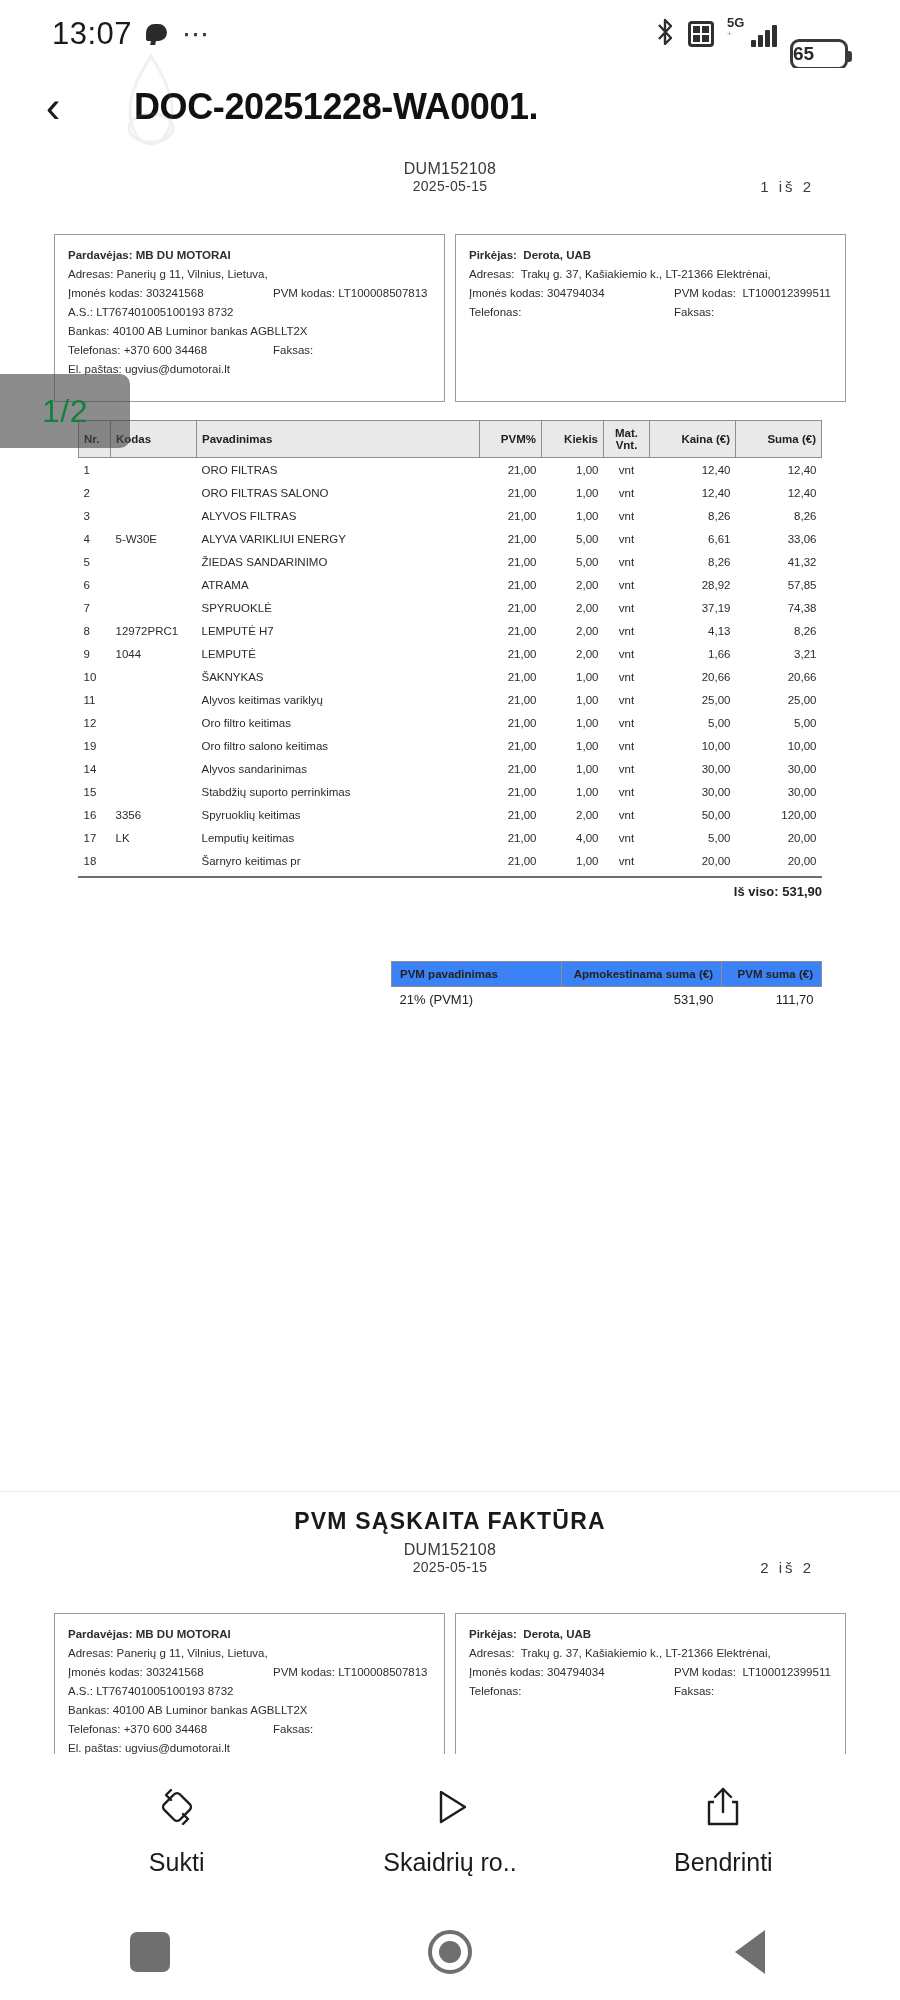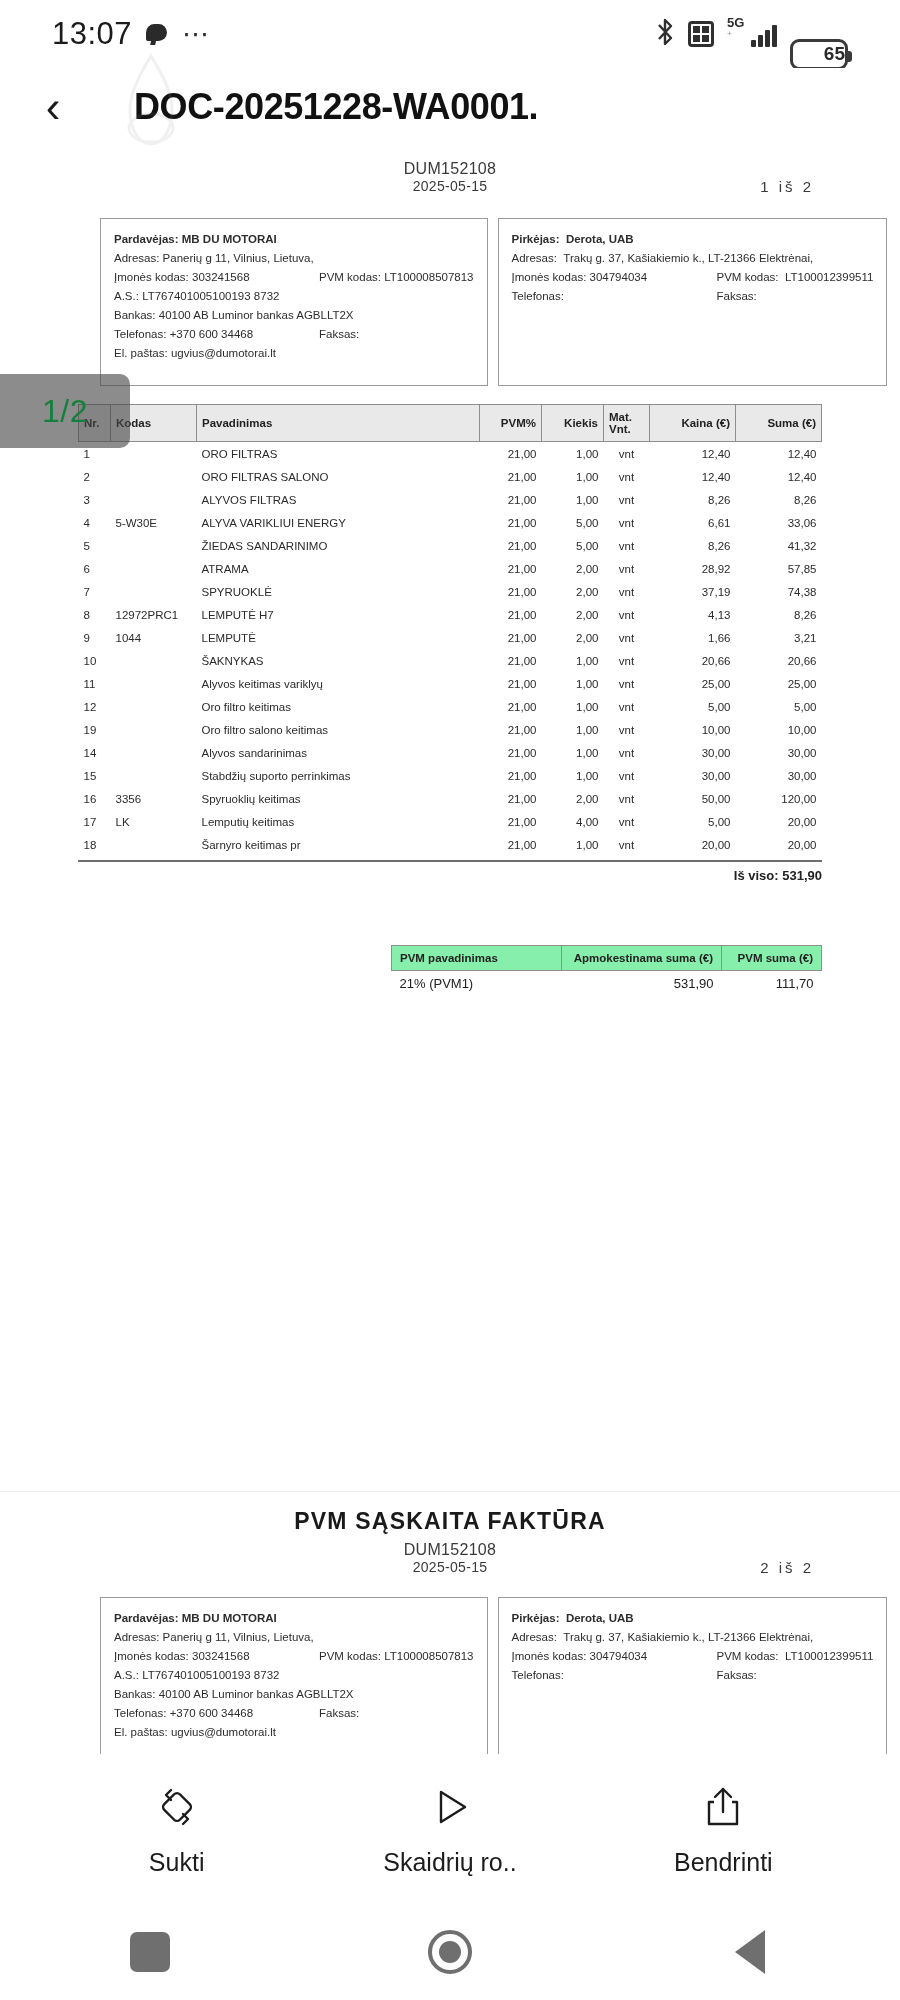--- a/index.html
+++ b/index.html
@@ -38,21 +38,21 @@
     content: ""; position: absolute; background: #2f2f2f;
   }
   .ic-box::before { left: 2px; top: 2px; width: 7px; height: 7px; box-shadow: 9px 0 0 #2f2f2f, 0 9px 0 #2f2f2f, 9px 9px 0 #2f2f2f; }
   .sig { display: flex; align-items: flex-end; gap: 2px; height: 26px; position: relative; padding-left: 2px; }
   .sig .b { width: 5px; background: #2f2f2f; border-radius: 1px; }
   .sig .b1 { height: 7px; } .sig .b2 { height: 12px; } .sig .b3 { height: 17px; } .sig .b4 { height: 22px; }
   .fiveg { position: absolute; top: -6px; left: 0; font-size: 13px; font-weight: 700; color: #2f2f2f; }
   .fiveg-sub { position: absolute; top: 8px; left: 0; font-size: 8px; color: #8b8b8b; }
   .battery {
     width: 58px; height: 31px; border: 3px solid #3a3a3a; border-radius: 9px;
-    display: flex; align-items: center; justify-content: flex-end; position: relative; margin-top: 40px;
+    display: flex; align-items: center; justify-content: flex-start; position: relative; margin-top: 40px;
   }
   .battery::after {
     content: ""; position: absolute; right: -7px; top: 9px; width: 5px; height: 11px;
     background: #3a3a3a; border-radius: 0 3px 3px 0;
   }
   .battery span { font-size: 19px; font-weight: 600; color: #2a2a2a; }
 
   
   .titlebar {
     height: 78px; display: flex; align-items: center; padding: 0 30px; position: relative;
@@ -75,54 +75,54 @@
 
   .page { position: absolute; left: 0; width: 900px; background: #ffffff; }
   .page1 { top: 0; height: 1330px; }
   .page2 { top: 1345px; height: 340px; border-top: 1px solid #ececec; }
 
   .doc-heading { text-align: center; font-size: 23px; font-weight: 700; color: #1a1a1a; letter-spacing: 1.2px; }
   .doc-num { text-align: center; font-size: 16px; color: #3a3a3a; letter-spacing: .3px; }
   .doc-date { text-align: center; font-size: 14px; color: #3a3a3a; letter-spacing: .3px; }
   .pageno { position: absolute; right: 86px; font-size: 15px; color: #3a3a3a; letter-spacing: 3px; }
 
-  .parties { display: flex; gap: 10px; padding: 0 100px; }
+  .parties { display: flex; gap: 10px; padding: 0 54px; margin-top: 16px; }
   .party-box {
     flex: 1; border: 1px solid #9b9b9b; padding: 11px 13px 13px; min-height: 168px; background: #fff;
   }
   .party-line { font-size: 11.5px; color: #2d2d2d; line-height: 19px; white-space: nowrap; }
   .party-line .strong { font-weight: 700; }
   .party-row { display: flex; }
   .party-row .c1 { width: 205px; }
 
   
   .items { padding: 0 78px; margin-top: 18px; }
   table.it { width: 100%; border-collapse: collapse; table-layout: fixed; }
   table.it thead th {
     background: #e9e9e9; border: 1px solid #8e8e8e; font-size: 11.5px; font-weight: 700;
     color: #222; padding: 6px 5px; text-align: left; vertical-align: middle; height: 34px;
   }
   table.it thead th.r { text-align: right; }
-  table.it thead th.c { }
+  table.it thead th.c { text-align: center; }
   table.it tbody td {
     font-size: 11.5px; color: #2b2b2b; padding: 5.5px 5px; border: none; white-space: nowrap;
   }
   table.it tbody td.r { text-align: right; }
   table.it tbody td.c { text-align: center; }
   col.c-nr { width: 32px; } col.c-kod { width: 86px; } col.c-pav { width: auto; }
   col.c-pvm { width: 62px; } col.c-kie { width: 62px; } col.c-mat { width: 46px; }
   col.c-kai { width: 86px; } col.c-sum { width: 86px; }
 
   .total-rule { border-top: 2px solid #6e6e6e; margin: 4px 78px 0; }
   .total-line { text-align: right; padding: 6px 78px 0; font-size: 13px; font-weight: 700; color: #222; }
 
   .vat-wrap { display: flex; justify-content: flex-end; padding: 0 78px; margin-top: 62px; }
   table.vat { border-collapse: collapse; width: 430px; table-layout: fixed; }
   table.vat th {
-    background: #86efac; border: 1px solid #8e8e8e; font-size: 11.5px; font-weight: 700; color: #222;
+    background: #3b82f6; border: 1px solid #8e8e8e; font-size: 11.5px; font-weight: 700; color: #222;
     padding: 6px 8px; text-align: right; white-space: nowrap;
   }
   table.vat th.l { text-align: left; }
   table.vat td { font-size: 13px; color: #222; padding: 5px 8px; text-align: right; white-space: nowrap; }
   table.vat td.l { text-align: left; }
 
   
   .page-badge {
     position: absolute; left: 0; top: 228px; width: 130px; height: 74px;
     background: rgba(70,70,70,.62); border-radius: 0 10px 10px 0;

